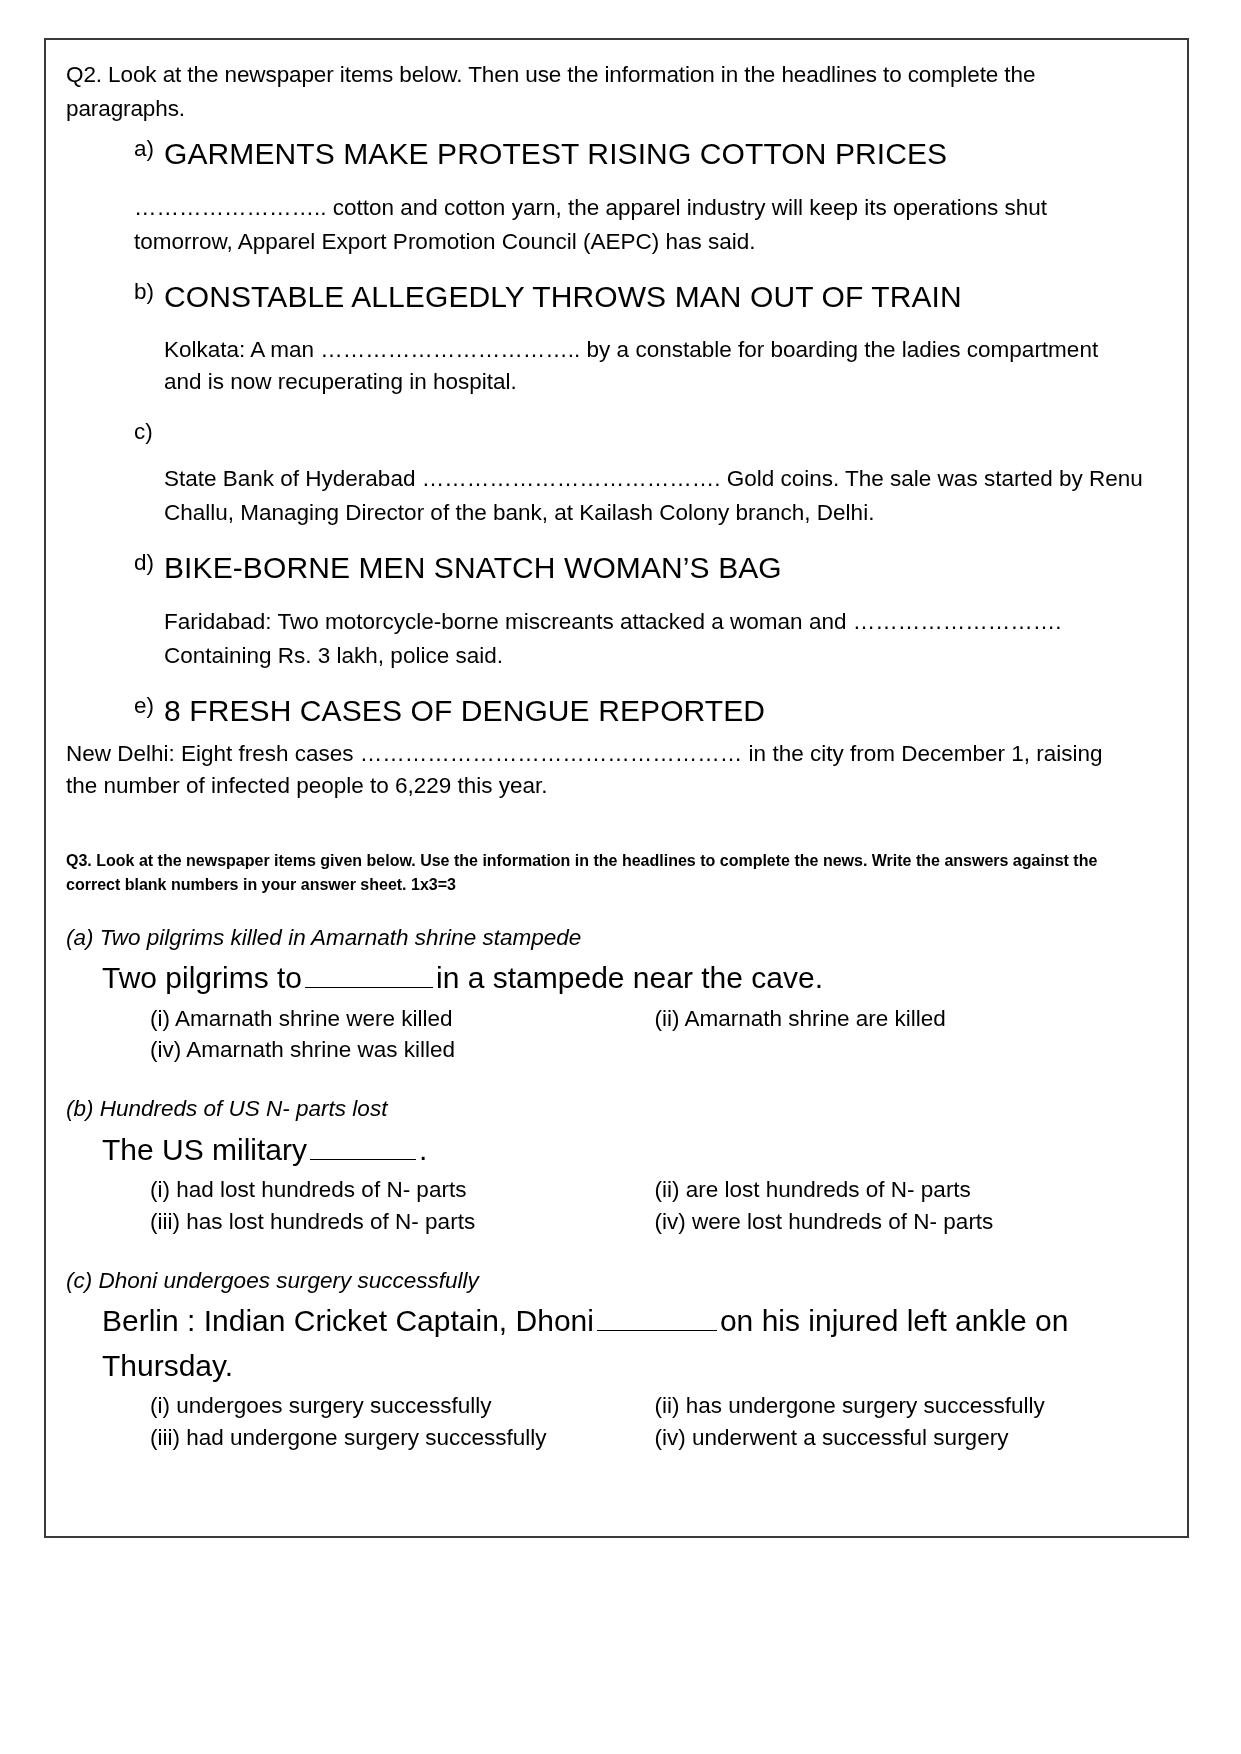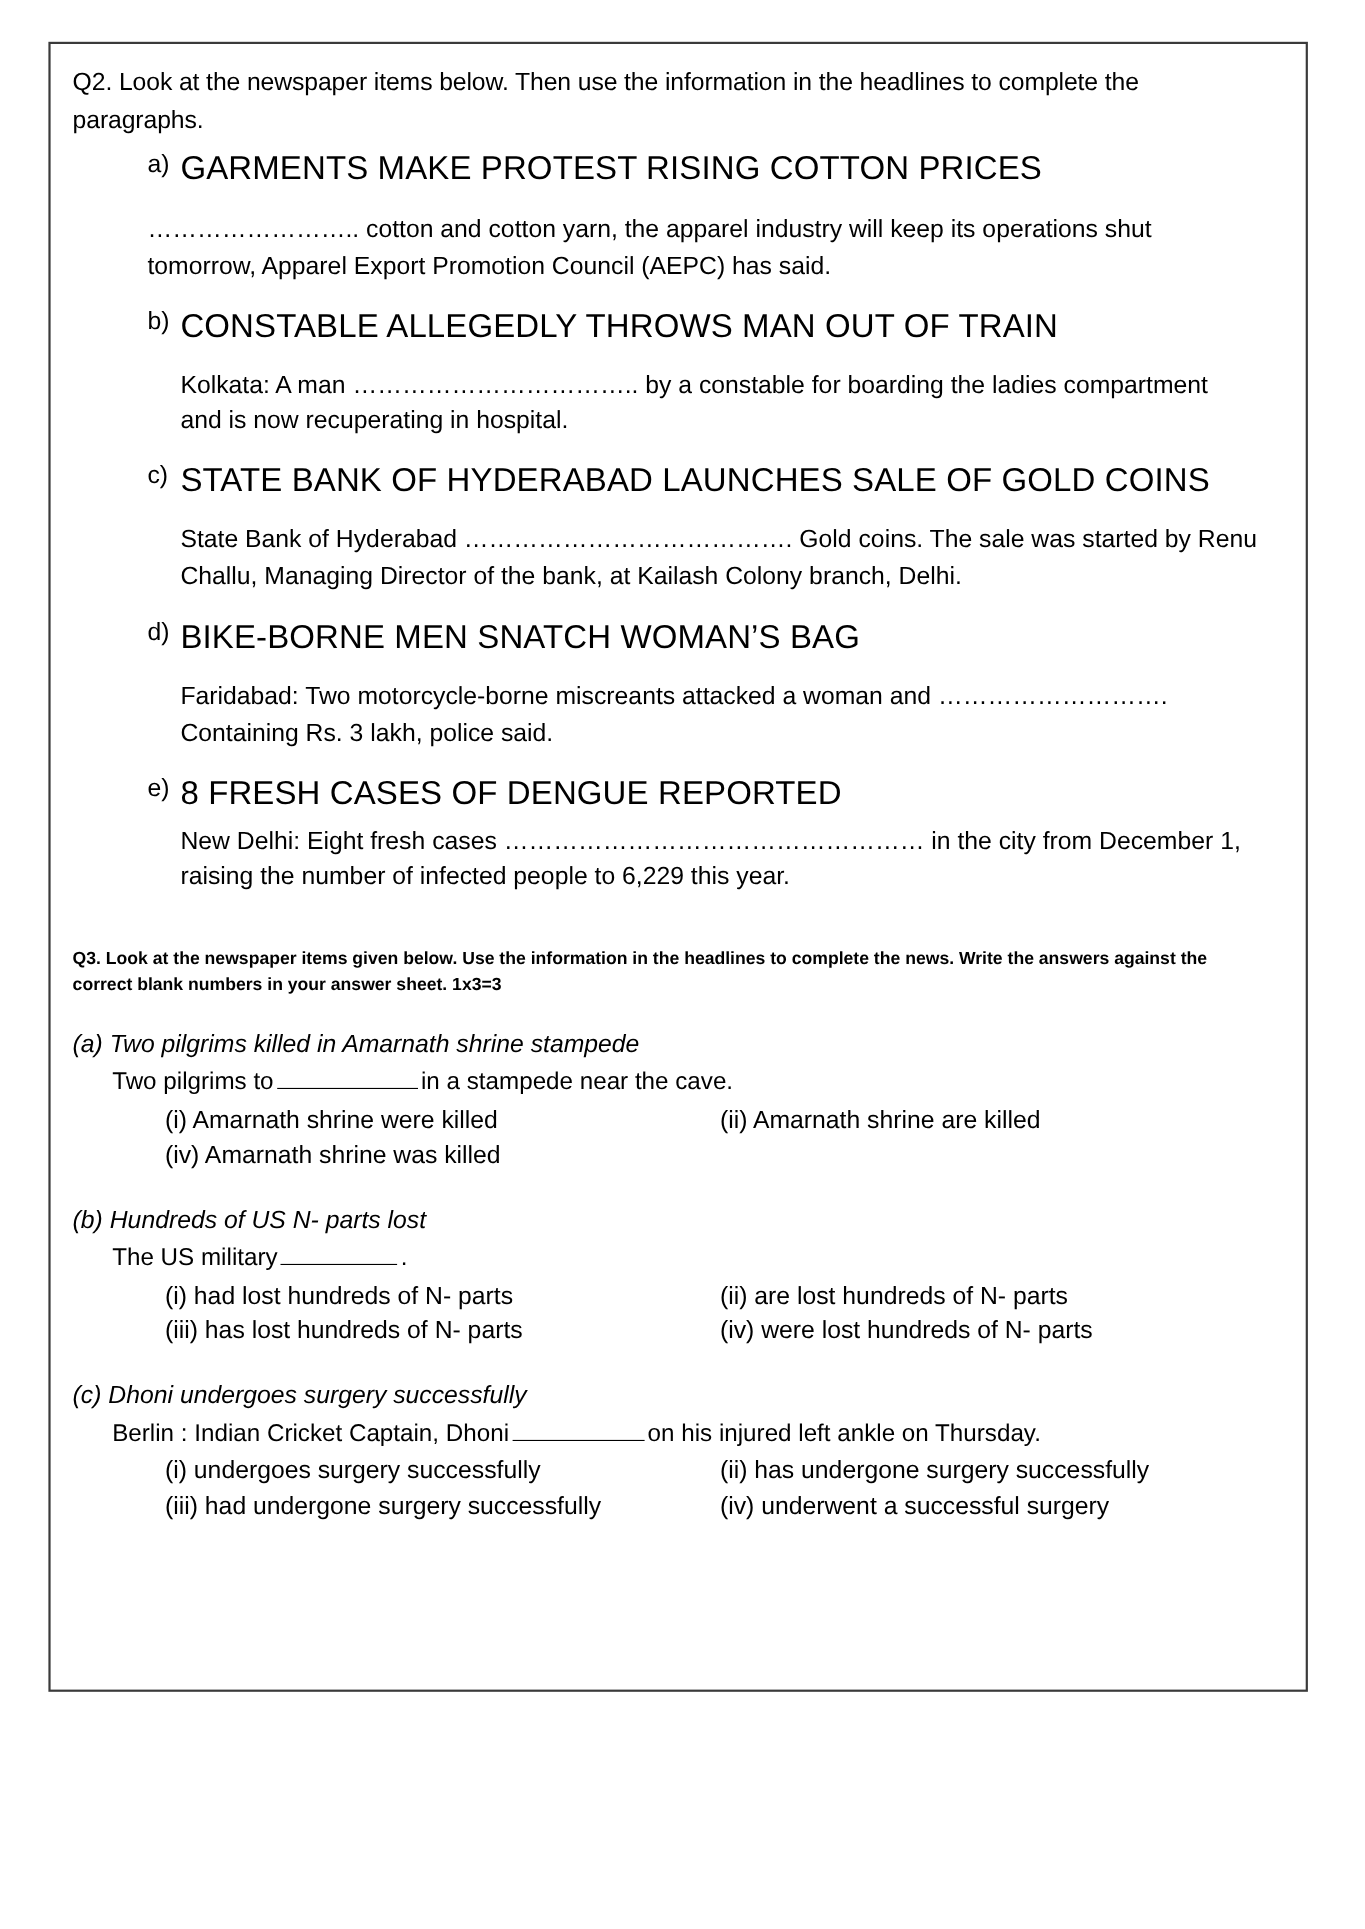--- a/index.html
+++ b/index.html
@@ -69,38 +69,38 @@
   }
   .para {
     font-size: 22.5px;
     line-height: 1.52;
     margin: 14px 0 16px 0;
   }
   .para.indent-a { margin-left: 68px; margin-right: 10px; }
   .para.indent-b { margin-left: 98px; margin-right: 40px; line-height: 1.45; }
   .para.indent-c { margin-left: 98px; margin-right: 0px; }
   .para.indent-d { margin-left: 98px; margin-right: 40px; }
-  .para.indent-e { margin-left: 98px; margin-right: 20px; line-height: 1.45; }
+  .para.indent-e { margin-right: 20px; line-height: 1.45; }
 
   
   .q3-head {
     font-weight: bold;
     font-size: 16px;
     line-height: 1.5;
     margin: 46px 0 24px 0;
     padding-right: 20px;
   }
   .mcq-group { margin: 0 0 26px 0; }
   .mcq-headline {
     font-size: 22.5px;
     margin: 0 0 2px 0;
     font-style: italic;
   }
   .mcq-stem {
-    font-size: 22px;
+    font-size: 30px;
     margin: 0 0 2px 36px;
   }
   .blank-line {
     display: inline-block;
     border-bottom: 1.6px solid #000;
     vertical-align: baseline;
     height: 1em;
     margin: 0 3px;
   }
   .blank-a { width: 128px; }
@@ -143,21 +143,20 @@
         <div class="headline-row">
           <span class="headline-label">b)</span>
           <span class="headline-text">CONSTABLE ALLEGEDLY THROWS MAN OUT OF TRAIN</span>
         </div>
         <div class="para indent-b">Kolkata: A man …………………………….. by a constable for boarding the ladies compartment and is now recuperating in hospital.</div>
       </div>
 
       <div class="item-block">
         <div class="headline-row">
           <span class="headline-label">c)</span>
-          <span class="headline-text">STATE BANK OF HYDERABAD LAUNCHES SALE OF GOLD COINS</span>
         </div>
         <div class="para indent-c">State Bank of Hyderabad …………………………………. Gold coins. The sale was started by Renu Challu, Managing Director of the bank, at Kailash Colony branch, Delhi.</div>
       </div>
 
       <div class="item-block">
         <div class="headline-row">
           <span class="headline-label">d)</span>
           <span class="headline-text">BIKE-BORNE MEN SNATCH WOMAN’S BAG</span>
         </div>
         <div class="para indent-d">Faridabad: Two motorcycle-borne miscreants attacked a woman and ………………………. Containing Rs. 3 lakh, police said.</div>

